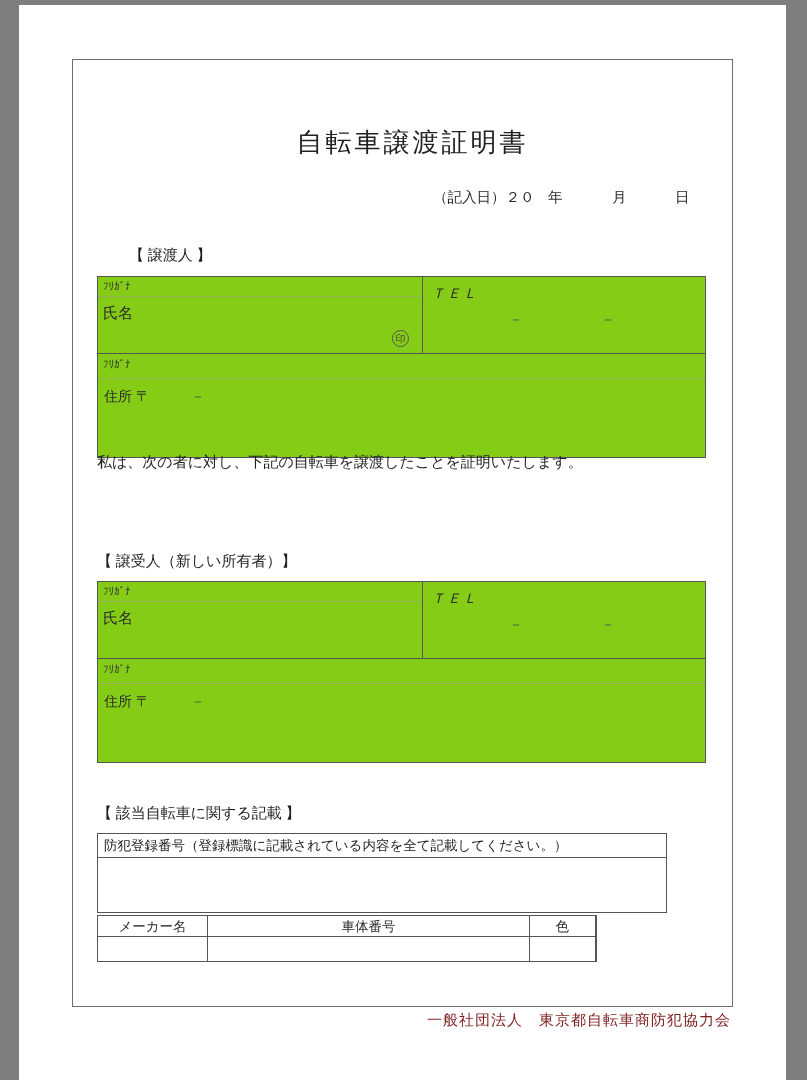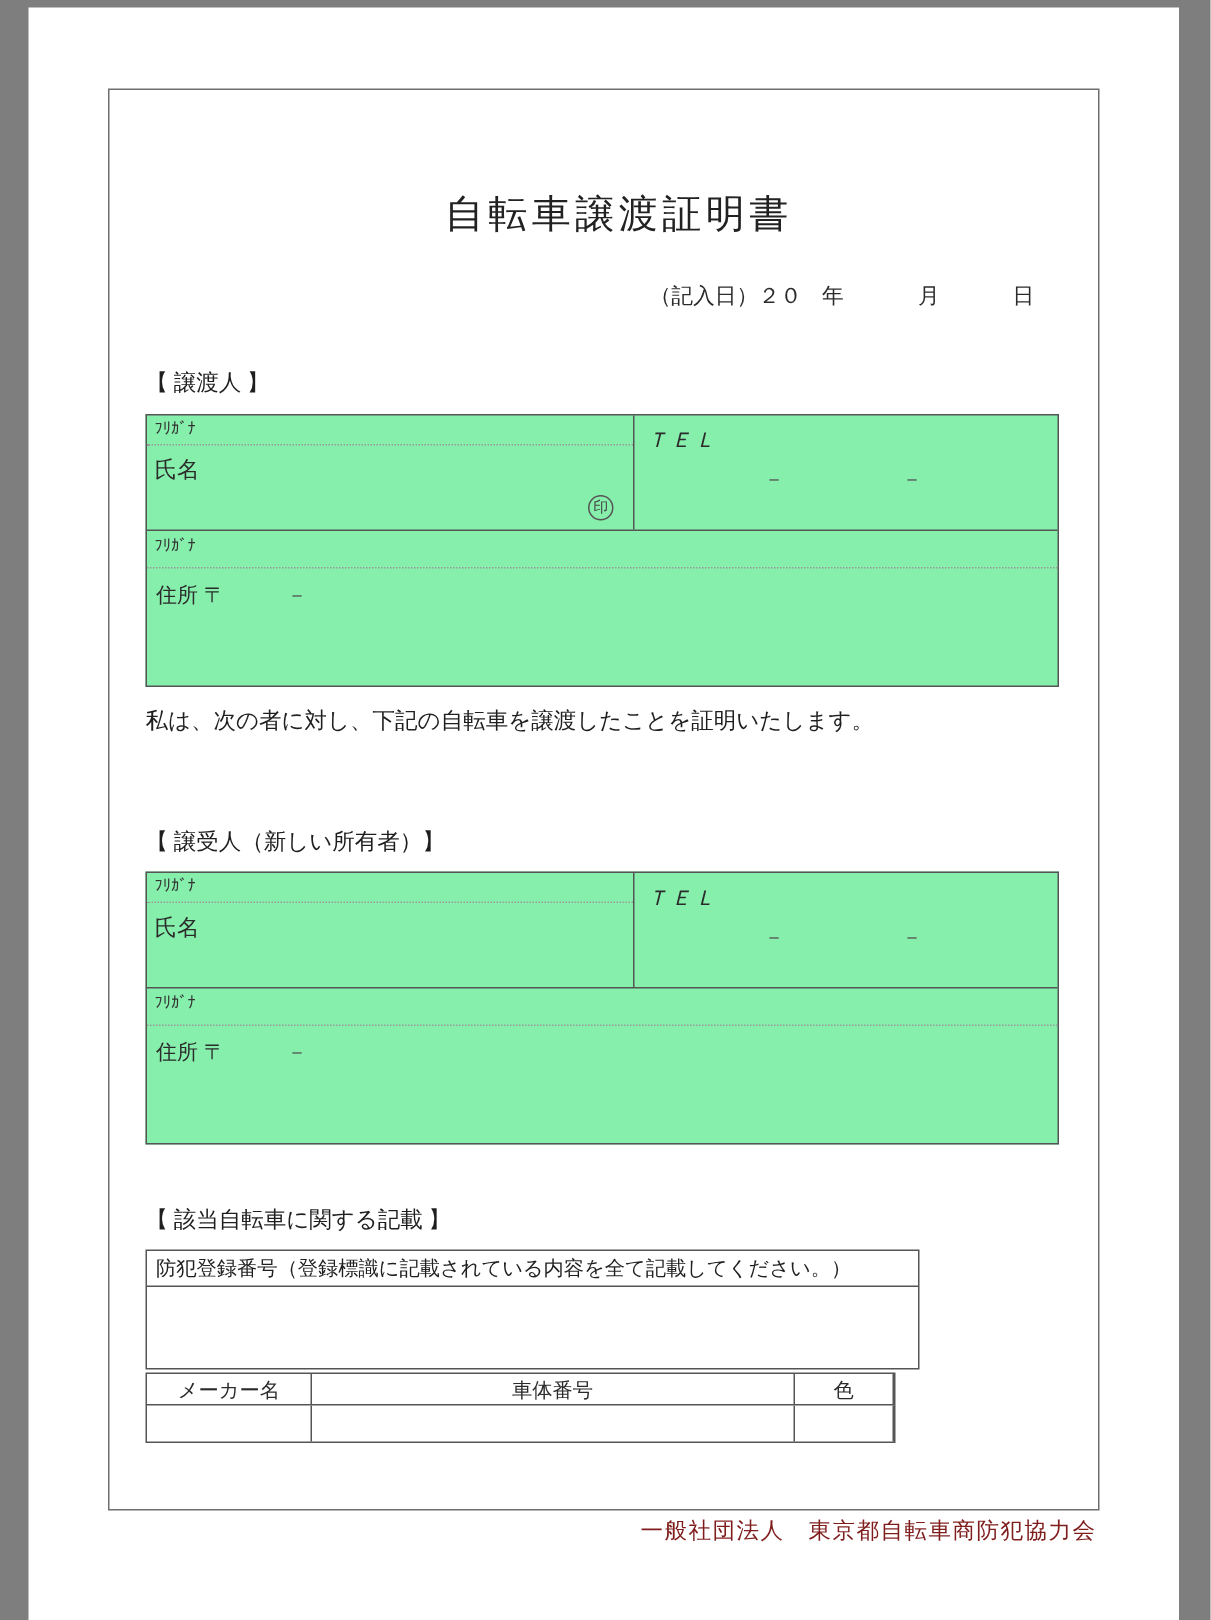--- a/index.html
+++ b/index.html
@@ -24,27 +24,27 @@
     font-size:26px; letter-spacing:3px; color:#222;
   }
   .date-line { position:absolute; top:183px; left:0; width:767px; font-size:14.5px; }
   .date-line span { position:absolute; white-space:pre; }
   .dl-prefix { left:414px;text-align:right; }
   .dl-year  { left:529px; }
   .dl-month { left:593px; }
   .dl-day   { left:656px; }
 
   .section-heading { position:absolute; left:78px; font-size:15px; color:#1e1e1e; white-space:pre; }
-  .h-transferor { top:241px; }
+  .h-transferor { top:241px;margin-left:32px; }
   .h-transferee { top:547px; }
   .h-bicycle    { top:799px; }
 
   .person-table {
     position:absolute; left:78px; width:609px; height:182px;
-    border:1px solid #555; background:#86efac;
+    border:1px solid #555; background:#84cc16;
   }
   .pt-row1 { height:77px; border-bottom:1px solid #555; display:flex; }
   .pt-left { width:325px; border-right:1px solid #555; position:relative; }
   .furigana-row {
     height:20px; border-bottom:1px dotted #999;
     font-size:11px; padding:4px 0 0 5px; color:#333; line-height:1;
   }
   .name-label { font-size:15px; padding:7px 0 0 5px;font-family:Liberation Serif, serif; }
   .seal {
     position:absolute; right:13px; bottom:6px;
@@ -61,24 +61,24 @@
     font-size:11px; padding:5px 0 0 5px; color:#333; line-height:1;
   }
   .pt-address { position:relative; height:77px; font-size:14px; }
   .pt-address .addr-label  { position:absolute; left:6px;  top:9px; }
   .pt-address .postal-mark { position:absolute; left:38px; top:9px; }
   .pt-address .addr-dash   { position:absolute; left:93px; top:9px; color:#555; }
 
   .t-transferor { top:271px; }
   .t-transferee { top:576px; }
 
-  .statement { position:absolute; left:78px; top:465px; font-size:15px; line-height:22px; color:#1f1f1f; }
+  .statement { position:absolute; left:78px; top:446px; font-size:15px; line-height:22px; color:#1f1f1f; }
 
   .reg-box {
-    position:absolute; left:78px; top:828px; width:516px; height:80px;
+    position:absolute; left:78px; top:828px; width:570px; height:80px;
     border:1px solid #555;
   }
   .reg-header {
     height:24px; border-bottom:1px solid #555;
     font-size:13.5px; padding:3px 0 0 6px; color:#1f1f1f;
   }
   .reg-empty { height:54px; }
 
   .bike-table {
     position:absolute; left:78px; top:910px; width:500px;

